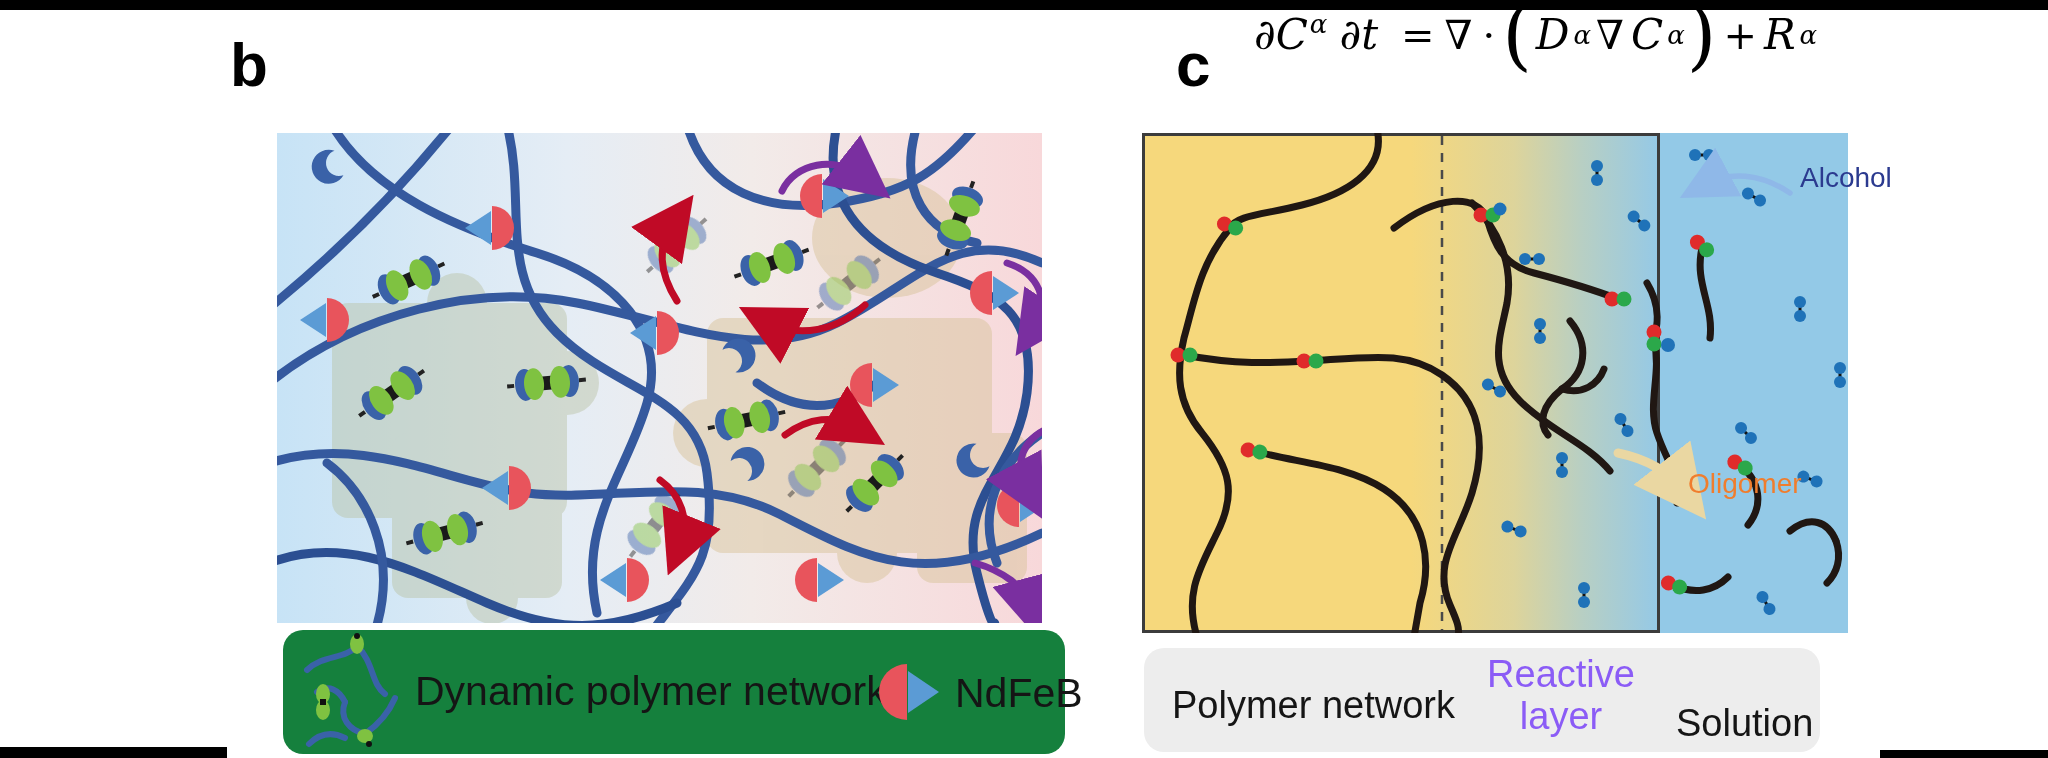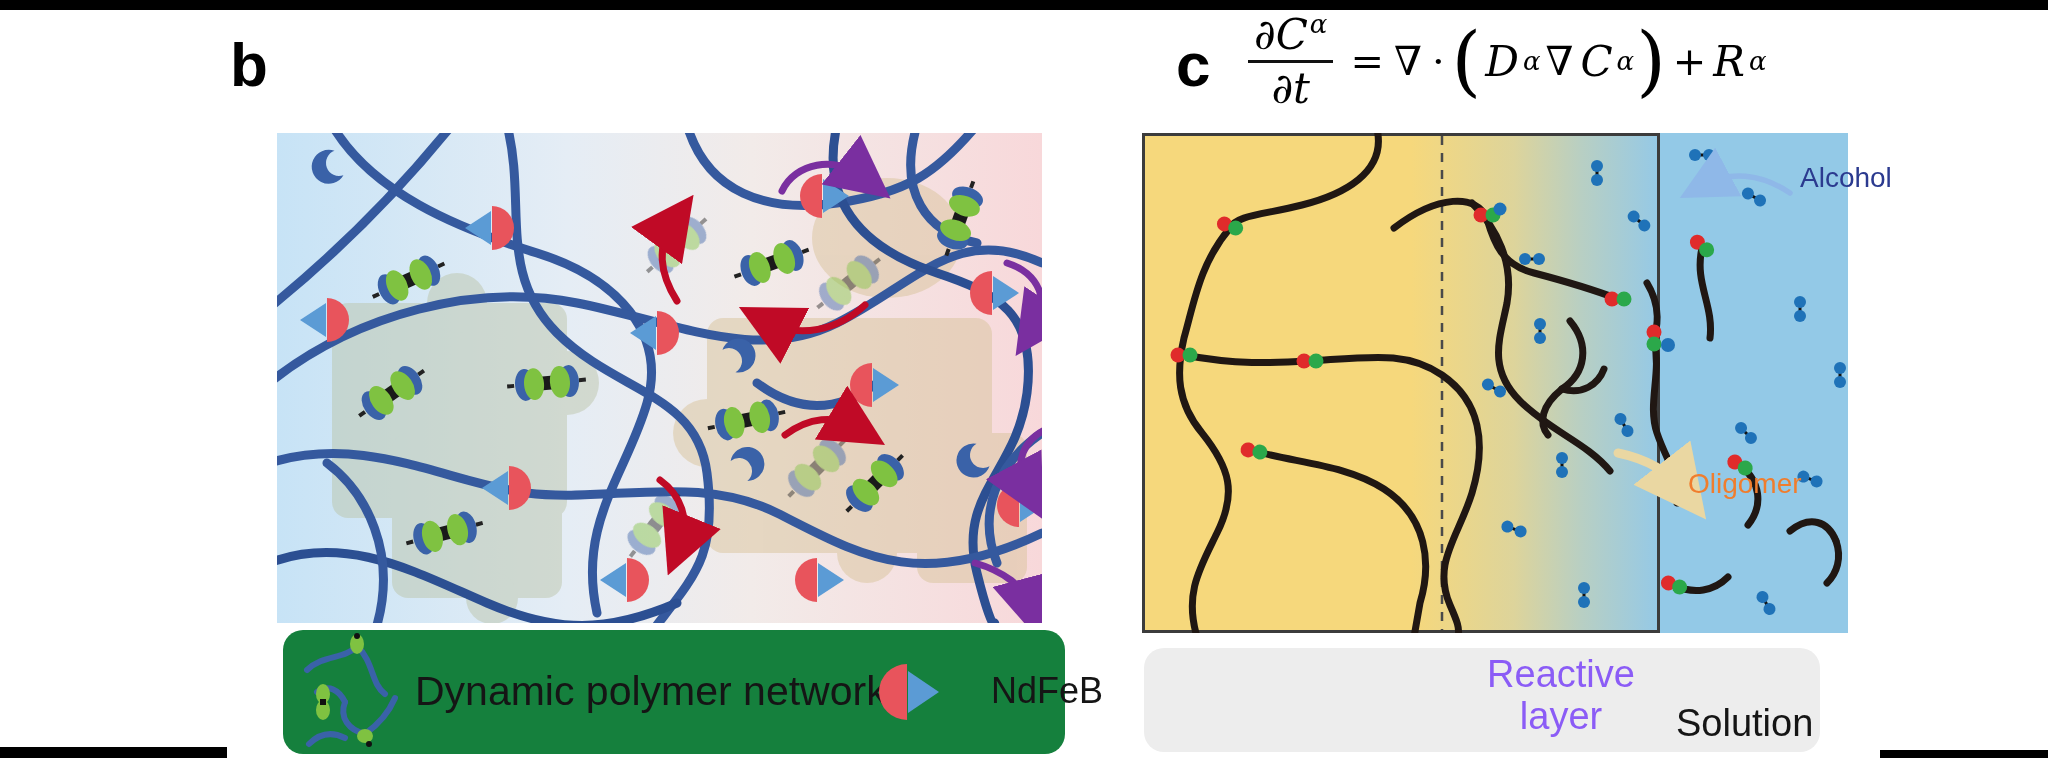--- a/index.html
+++ b/index.html
@@ -17,37 +17,37 @@
   
   .eq-b{position:absolute;left:515px;top:50px;color:#000;white-space:nowrap;}
   .ev{font-family:"DejaVu Serif","DejaVu Sans",serif;font-style:italic;font-size:48px;}
   .es{font-family:"DejaVu Serif","DejaVu Sans",serif;font-style:italic;font-size:29px;
       vertical-align:-14px;letter-spacing:-1px;}
   .eo{font-family:"DejaVu Serif","DejaVu Sans",serif;font-size:42px;margin:0 14px;vertical-align:4px;}
 
   
   .eq-c{position:absolute;left:1248px;top:10px;display:flex;align-items:center;color:#000;
         font-family:"DejaVu Serif","DejaVu Sans",serif;}
-  .frac{display:inline-flex;flex-direction:column;align-items:center;margin-right:12px;}
+  .frac{display:inline-flex;flex-direction:row;align-items:flex-end;margin-right:12px;}
   .frac .num,.frac .den{font-style:italic;font-size:42px;line-height:1.1;padding:0 6px;}
   .frac .fbar{width:100%;height:3px;background:#111;margin:2px 0 3px 0;}
   .esym{font-size:40px;margin:0 5px;}
   .evar{font-style:italic;font-size:42px;margin:0 2px;}
   .esup{font-style:italic;font-size:26px;vertical-align:16px;margin-left:2px;}
   .paren{font-size:76px;font-weight:300;line-height:0;vertical-align:-6px;margin:0 2px;}
 
   
   .diag-b{position:absolute;left:277px;top:133px;}
   .diag-c{position:absolute;left:1142px;top:133px;}
 
   
   .legend-b{position:absolute;left:283px;top:630px;width:782px;height:124px;background:#15803d;
             border-radius:20px;}
   .legend-b .txt-net{position:absolute;left:132px;top:38px;font-size:41px;color:#151515;}
-  .legend-b .txt-nd{position:absolute;left:672px;top:40px;font-size:36px;color:#151515;margin-left:36px;}
+  .legend-b .txt-nd{position:absolute;left:672px;top:40px;font-size:41px;color:#151515;}
   .legend-b svg.neticon{position:absolute;left:16px;top:2px;}
   .legend-b svg.ndicon{position:absolute;left:596px;top:34px;}
 
   .legend-c{position:absolute;left:1144px;top:648px;width:676px;height:104px;background:#ededed;
             border-radius:20px;}
   .legend-c .txt-poly{position:absolute;left:28px;top:36px;font-size:38px;color:#151515;}
   .legend-c .txt-react{position:absolute;left:322px;top:6px;width:190px;text-align:center;
                        font-size:38px;line-height:1.1;color:#8b5cf6;}
   .legend-c .txt-sol{position:absolute;left:532px;top:22px;font-size:38px;color:#151515;margin-top:32px;}
 
@@ -317,17 +317,18 @@
     </svg>
     <span class="txt-net">Dynamic polymer network</span>
     <svg class="ndicon" width="66" height="56" viewBox="0 0 66 56">
       <path d="M 28,0 A 28,28 0 0 0 28,56 Z" fill="#e8545c" transform="translate(0,0)"></path>
       <path d="M 29,7 L 60,28 L 29,49 Z" fill="#5b9bd5"></path>
     </svg>
     <span class="txt-nd">NdFeB</span>
   </div>
 
   <div class="legend-c">
+    <span class="txt-poly">Polymer network</span>
     <span class="txt-react">Reactive layer</span>
     <span class="txt-sol">Solution</span>
   </div>
 
 </div>
 
 </body></html>

